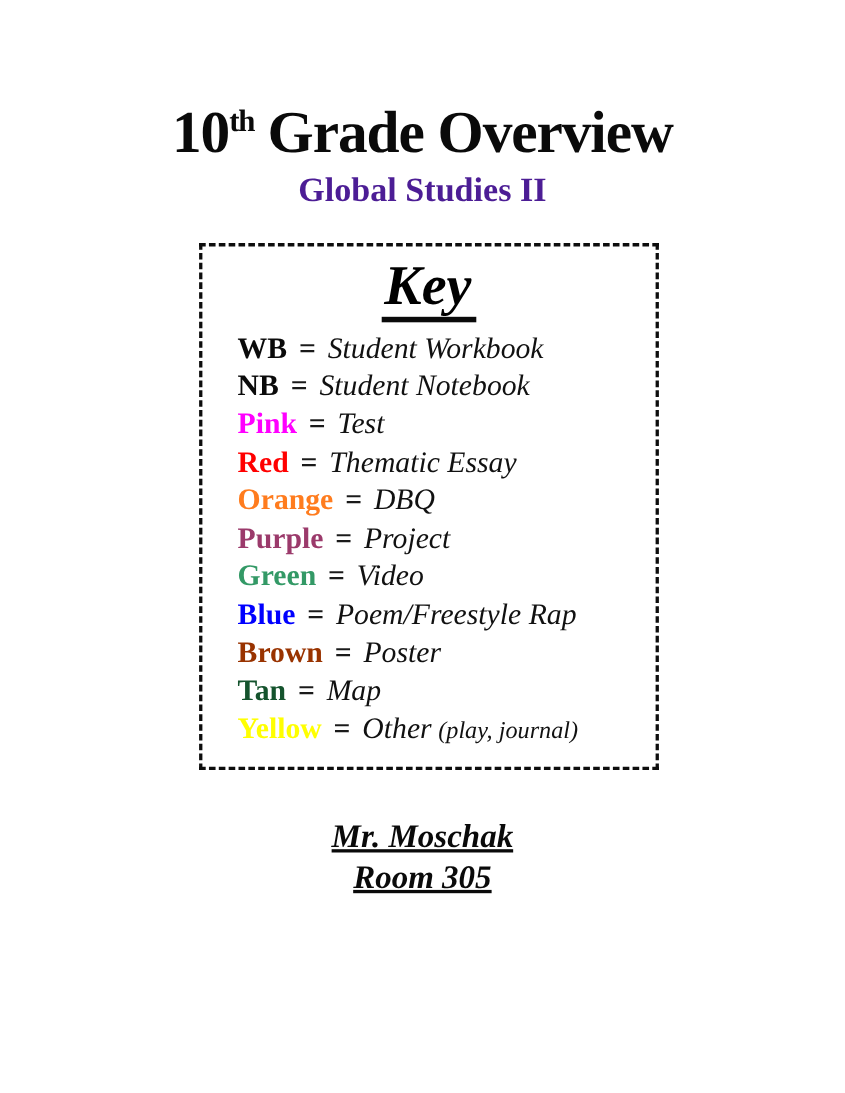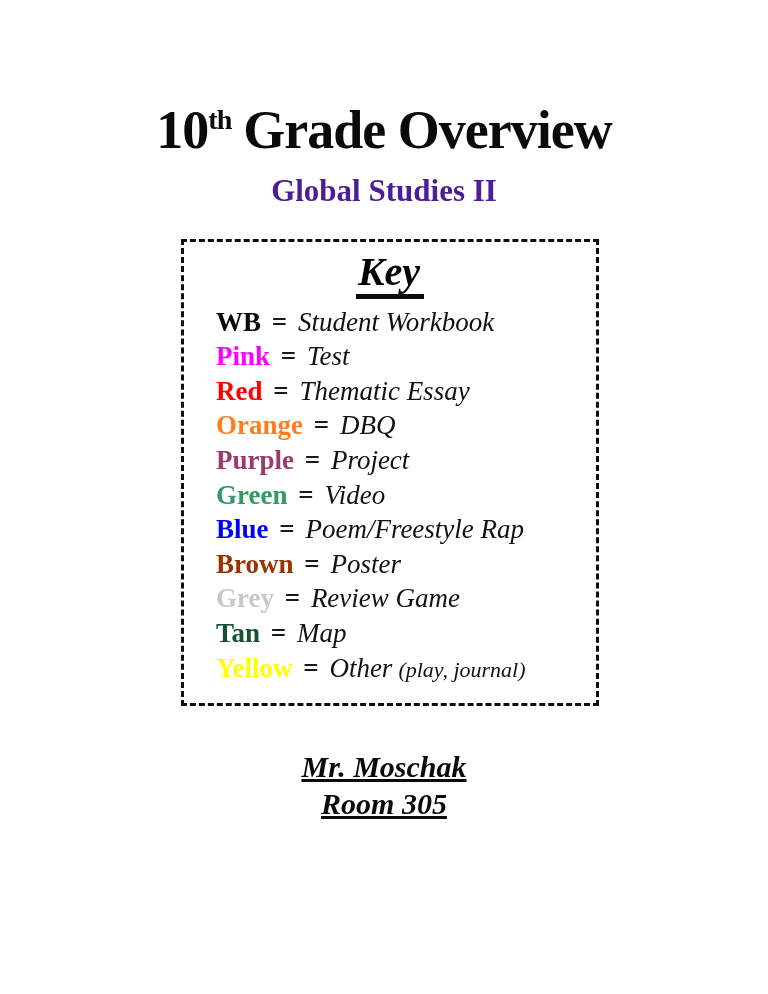--- a/index.html
+++ b/index.html
@@ -13,21 +13,21 @@
     overflow: hidden;
     font-family: "Liberation Serif", "DejaVu Serif", serif;
     color: #000000;
   }
   .page {
     width: 768px;
     height: 994px;
     text-align: center;
   }
   .doc-title {
-    margin: 14px;
+    margin: 4px;
     padding-top: 88px;
     font-size: 54px;
     line-height: 1.05;
     font-weight: bold;
     letter-spacing: -1px;
     color: #0a0a0a;
   }
   .doc-title sup {
     font-size: 0.52em;
     vertical-align: super;
@@ -50,21 +50,21 @@
     margin-left: 181px; 
     border: 3px dashed #0d0d0d;
     padding: 6px 0 16px 0;
     text-align: center;
   }
   .key-heading-wrap {
     margin: 2px 0 6px 0;
   }
   .key-heading {
     display: inline-block;
-    font-size: 40px;
+    font-size: 51px;
     line-height: 1.1;
     font-weight: bold;
     font-style: italic;
     border-bottom: 5px solid #0a0a0a;
     padding: 0 4px 0px 2px;
   }
   .key-rows {
     margin-left: 32px;
     margin-right: 8px;
     text-align: left;
@@ -117,20 +117,23 @@
 
   <div class="key-box">
     <div class="key-heading-wrap">
       <span class="key-heading">Key</span>
     </div>
     <div class="key-rows">
   <div class="key-row">
     <span class="key-label" style="color: rgb(10, 10, 10);">WB</span><span class="key-equals"> = </span><span class="key-value">Student Workbook</span>
   </div>
 
+  <div class="key-row">
+    <span class="key-label" style="color: rgb(10, 10, 10);">NB</span><span class="key-equals"> = </span><span class="key-value">Student Notebook</span>
+  </div>
 
   <div class="key-row">
     <span class="key-label" style="color: rgb(255, 0, 255);">Pink</span><span class="key-equals"> = </span><span class="key-value">Test</span>
   </div>
 
   <div class="key-row">
     <span class="key-label" style="color: rgb(255, 0, 0);">Red</span><span class="key-equals"> = </span><span class="key-value">Thematic Essay</span>
   </div>
 
   <div class="key-row">
@@ -146,23 +149,20 @@
   </div>
 
   <div class="key-row">
     <span class="key-label" style="color: rgb(0, 0, 255);">Blue</span><span class="key-equals"> = </span><span class="key-value">Poem/Freestyle Rap</span>
   </div>
 
   <div class="key-row">
     <span class="key-label" style="color: rgb(153, 51, 0);">Brown</span><span class="key-equals"> = </span><span class="key-value">Poster</span>
   </div>
 
-  <div class="key-row">
-    <span class="key-label" style="color: rgb(200, 200, 200);">Grey</span><span class="key-equals"> = </span><span class="key-value">Review Game</span>
-  </div>
 
   <div class="key-row">
     <span class="key-label" style="color: #14532d; text-align: right;">Tan</span><span class="key-equals"> = </span><span class="key-value">Map</span>
   </div>
 
   <div class="key-row">
     <span class="key-label" style="color: rgb(255, 255, 0);">Yellow</span><span class="key-equals"> = </span><span class="key-value">Other</span><span class="key-note">(play, journal)</span>
   </div>
 </div>
   </div>

